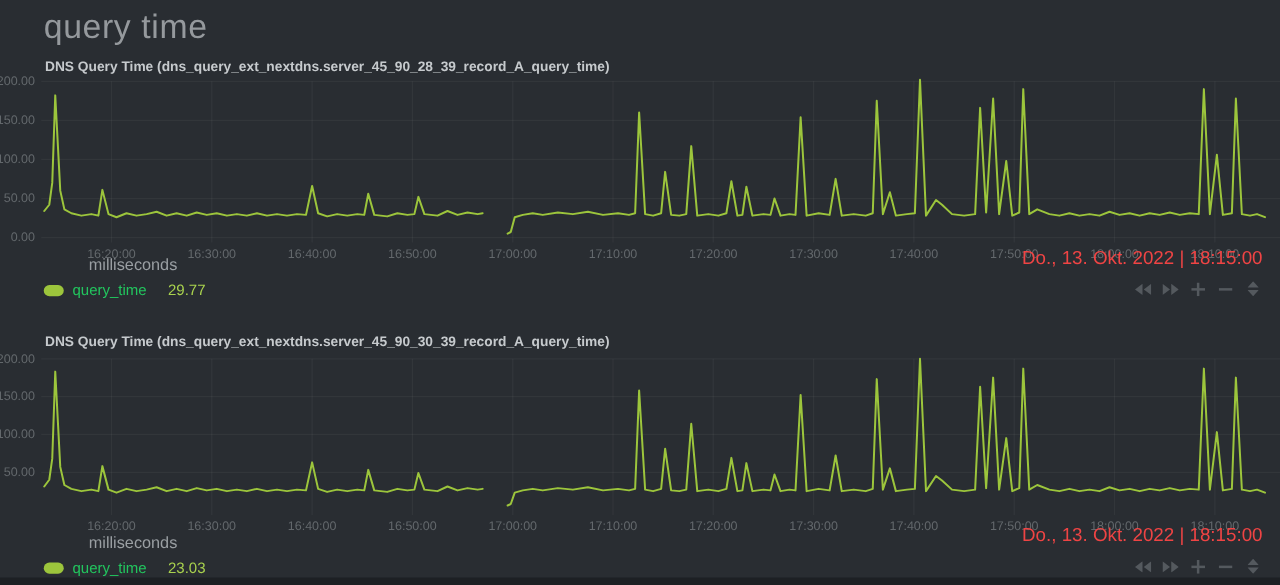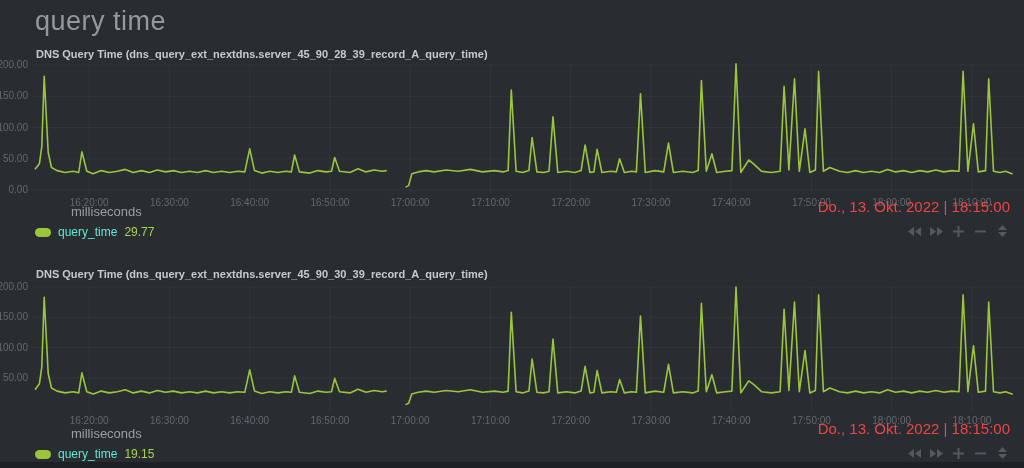--- a/index.html
+++ b/index.html
@@ -16,21 +16,21 @@
   .xtick{fill:#63686c;font-size:10px;text-anchor:middle;}
   .grid{stroke:rgba(255,255,255,0.045);stroke-width:1;}
   .series{fill:none;stroke-width:1.6;stroke-linejoin:round;stroke-linecap:round;}
   .unit-label{position:absolute;left:35px;top:156px;font-size:13px;color:#9a9fa3;margin-left:36px;}
   #chart-block-1 .unit-label{top:158px;}
   .timestamp{position:absolute;right:14px;top:150px;font-size:15px;color:#ef4444;}
   #chart-block-1 .timestamp{top:152px;}
   .legend-row{position:absolute;left:35px;top:177px;display:flex;align-items:center;cursor:pointer;}
   #chart-block-1 .legend-row{top:179px;}
   .legend-pill{width:16px;height:9px;border-radius:5px;background:#9cc53c;margin-right:7px;}
-  .legend-name{font-size:12px;color:#5eead4;margin-right:7px;}
+  .legend-name{font-size:12px;color:#22c55e;margin-right:17px;}
   .legend-value{font-size:12px;color:#a9d24e;}
   .toolbar{position:absolute;right:14px;top:176px;display:flex;gap:7px;align-items:center;}
   #chart-block-1 .toolbar{top:178px;}
   .tool-btn{width:15px;height:14px;display:flex;align-items:center;justify-content:center;cursor:pointer;background:none;border:none;padding:0;}
   .tool-btn svg{display:block;}
   .tool-btn path,.tool-btn rect{fill:#54595e;}
   .bottom-strip{position:absolute;left:0;bottom:0;width:1024px;height:6px;background:#1d2024;}
 </style>
 </head>
 <body>
@@ -154,21 +154,21 @@
         <line x1="971.9" y1="5" x2="971.9" y2="130" class="grid"></line>
         <text x="971.9" y="142" class="xtick">18:10:00</text>
         <polyline points="35.4,107.2 39.4,101.8 41.8,84.9 44.2,15.3 48.2,91.5 51.5,106.0 57.1,109.1 65.1,110.9 73.1,109.7 78.7,110.9 81.9,90.9 86.8,109.7 93.2,112.1 101.2,109.1 109.2,110.9 117.3,109.7 125.3,107.8 133.3,110.9 141.3,109.1 149.4,110.9 157.4,108.5 165.4,110.3 173.4,109.1 181.5,110.9 189.5,109.7 197.5,110.9 205.5,109.1 213.6,110.9 221.6,109.7 229.6,110.9 237.6,109.7 244.8,110.3 249.7,87.9 254.5,109.1 261.7,111.5 269.7,109.7 277.8,110.9 285.8,109.7 291.4,110.3 294.6,93.9 299.4,110.3 309.8,111.5 317.9,109.1 325.9,110.3 331.5,109.7 334.7,96.4 339.5,109.7 350.0,110.9 358.0,107.2 366.0,110.3 374.0,108.5 382.1,109.7 386.1,109.1" class="series" stroke="#9cc53c"></polyline>
         <polyline points="406.1,122.4 408.6,121.2 411.8,112.1 418.2,110.3 426.2,109.1 434.2,110.3 446.3,108.5 458.3,109.7 470.3,107.8 482.4,110.3 494.4,109.1 503.2,110.3 508.1,109.1 511.3,30.4 516.1,109.7 522.5,110.9 528.9,109.1 532.1,77.0 536.9,110.3 543.4,110.9 549.0,109.7 553.0,57.0 557.8,110.9 566.6,109.7 574.7,110.9 581.1,109.1 585.1,84.3 589.9,110.9 593.9,110.3 597.1,88.5 601.9,110.9 610.8,109.7 616.4,110.3 619.6,97.6 624.4,110.9 631.6,109.7 636.4,110.3 640.5,34.0 645.3,110.9 654.9,109.1 663.7,110.3 668.5,82.4 673.4,110.9 683.0,109.7 692.6,110.9 698.2,109.1 701.4,21.3 706.3,109.7 711.9,92.7 716.7,110.9 725.5,109.7 731.9,109.1 736.0,5.0 740.8,110.9 748.8,98.8 753.6,102.4 761.6,109.7 771.3,110.9 780.1,109.7 784.1,27.4 788.9,108.5 794.5,20.1 799.3,109.7 805.0,68.5 809.8,110.9 815.4,108.5 818.6,12.9 823.4,109.7 829.8,106.0 839.5,109.7 847.5,110.9 855.5,109.1 863.5,110.9 871.6,109.7 879.6,110.9 887.6,107.8 895.6,110.3 903.7,109.1 911.7,110.9 919.7,109.1 927.7,110.3 935.8,108.5 943.8,110.3 951.8,109.1 959.0,109.7 963.1,12.9 967.9,109.7 973.5,63.7 978.3,110.3 985.5,109.1 988.7,20.1 993.5,109.7 1000.0,110.9 1005.6,109.7 1012.0,112.1" class="series" stroke="#9cc53c"></polyline>
       </svg>
     <div class="unit-label">milliseconds</div>
     <div class="timestamp">Do., 13. Okt. 2022 | 18:15:00</div>
     <div class="legend-row">
       <span class="legend-pill"></span>
       <span class="legend-name">query_time</span>
-      <span class="legend-value">19.15</span>
+      <span class="legend-value">23.03</span>
     </div>
     <div class="toolbar">
       <button class="tool-btn" title="pan left">
         <svg width="13" height="9">
             <path d="M6 0 L0 4.5 L6 9 Z"></path>
             <path d="M13 0 L7 4.5 L13 9 Z"></path>
           </svg>
       </button>
       <button class="tool-btn" title="pan right">
         <svg width="13" height="9">

